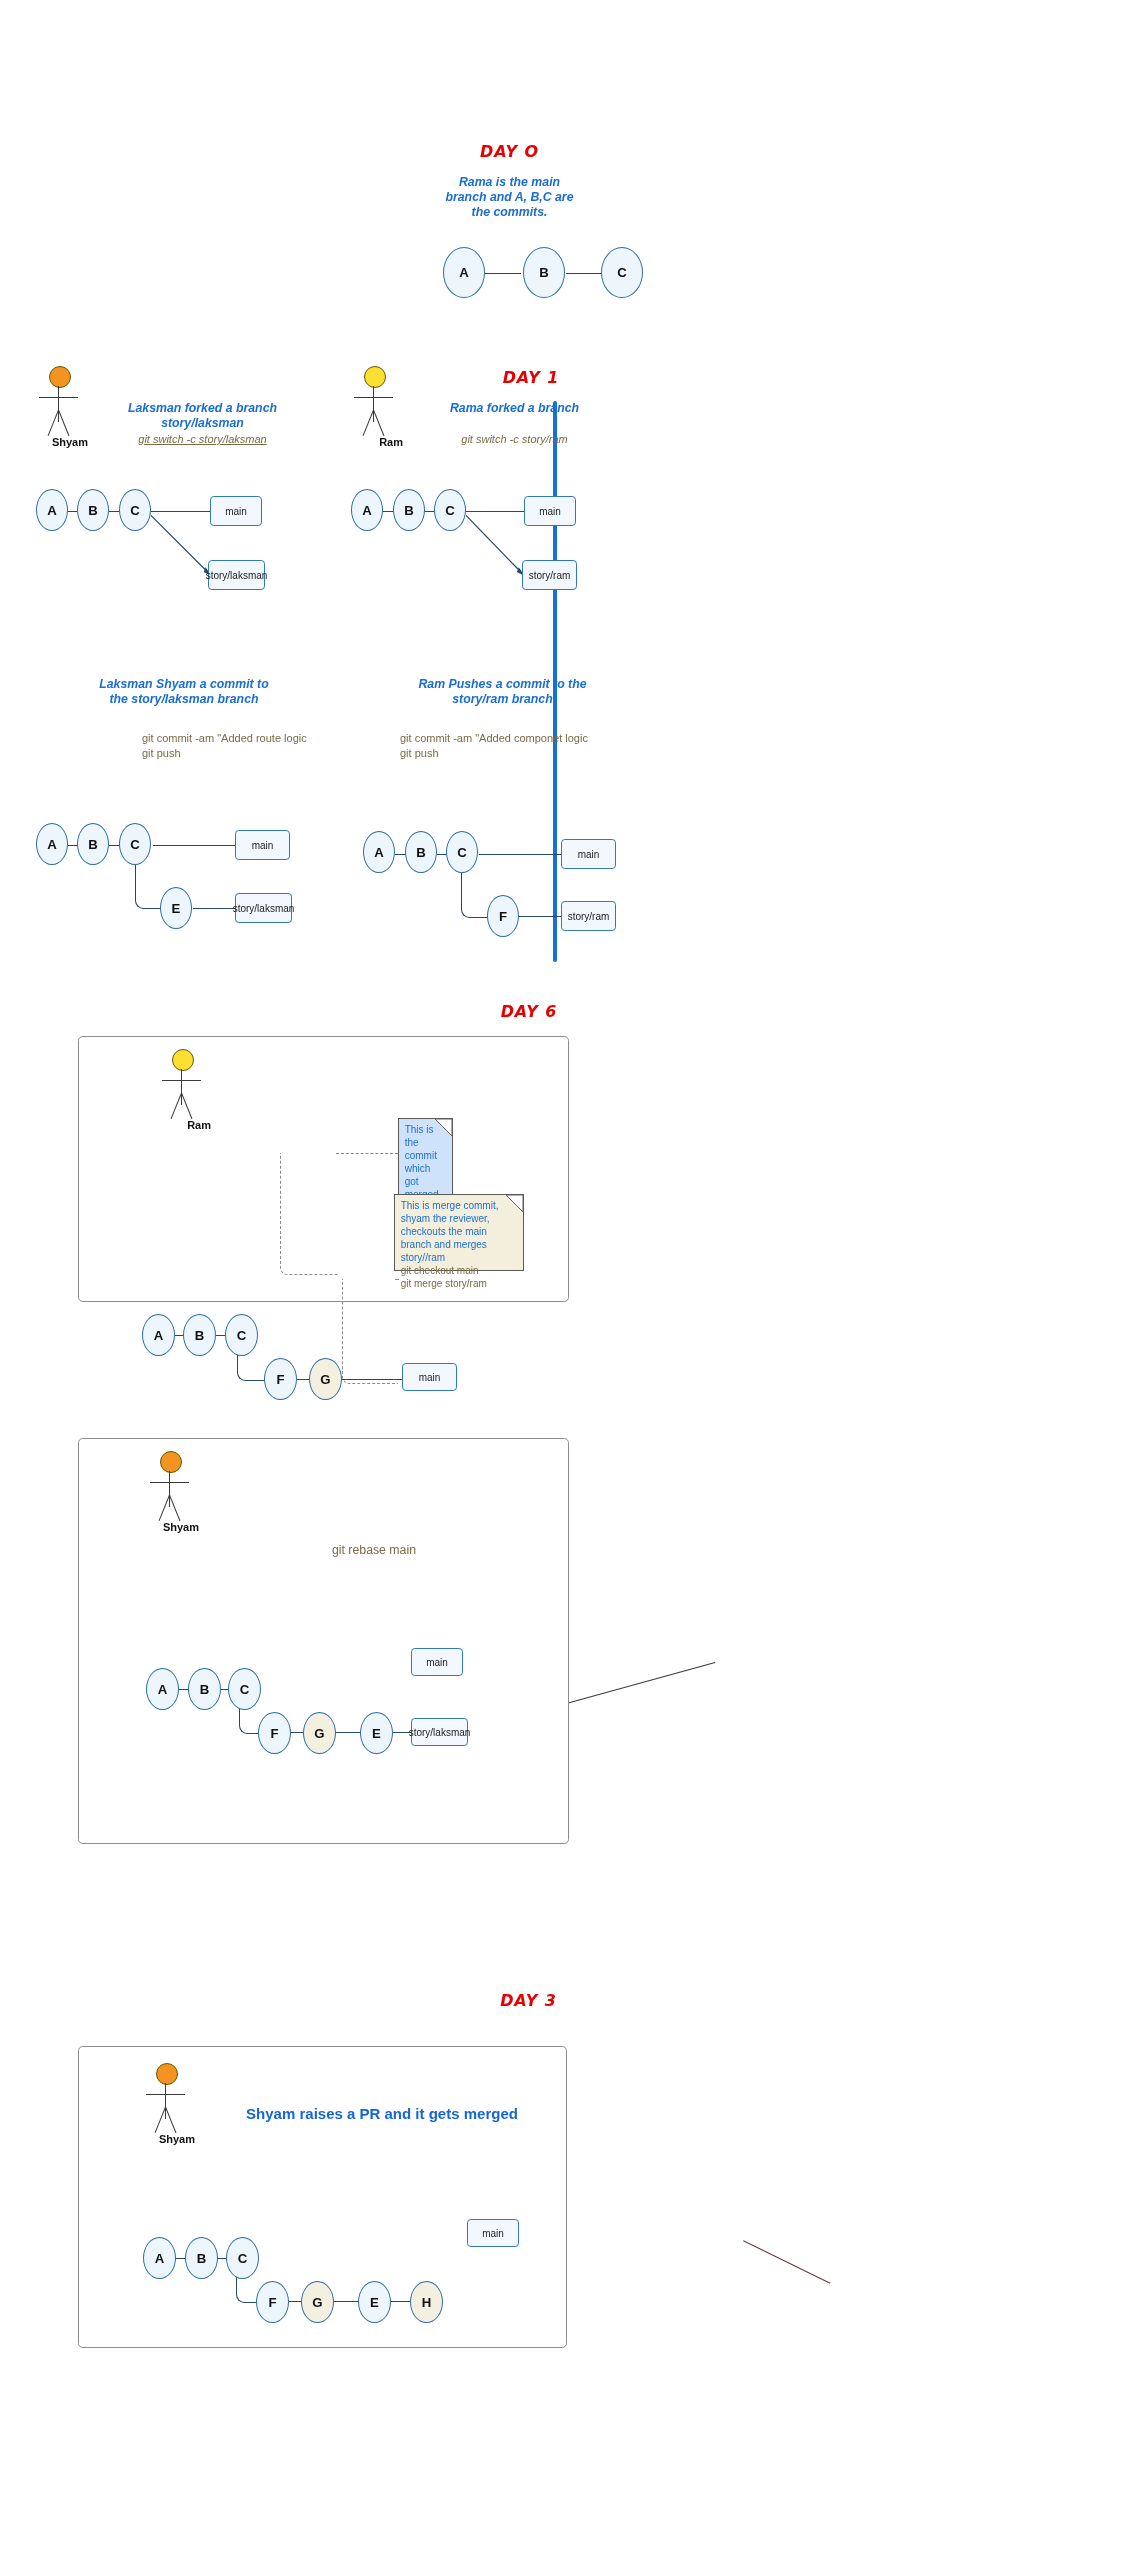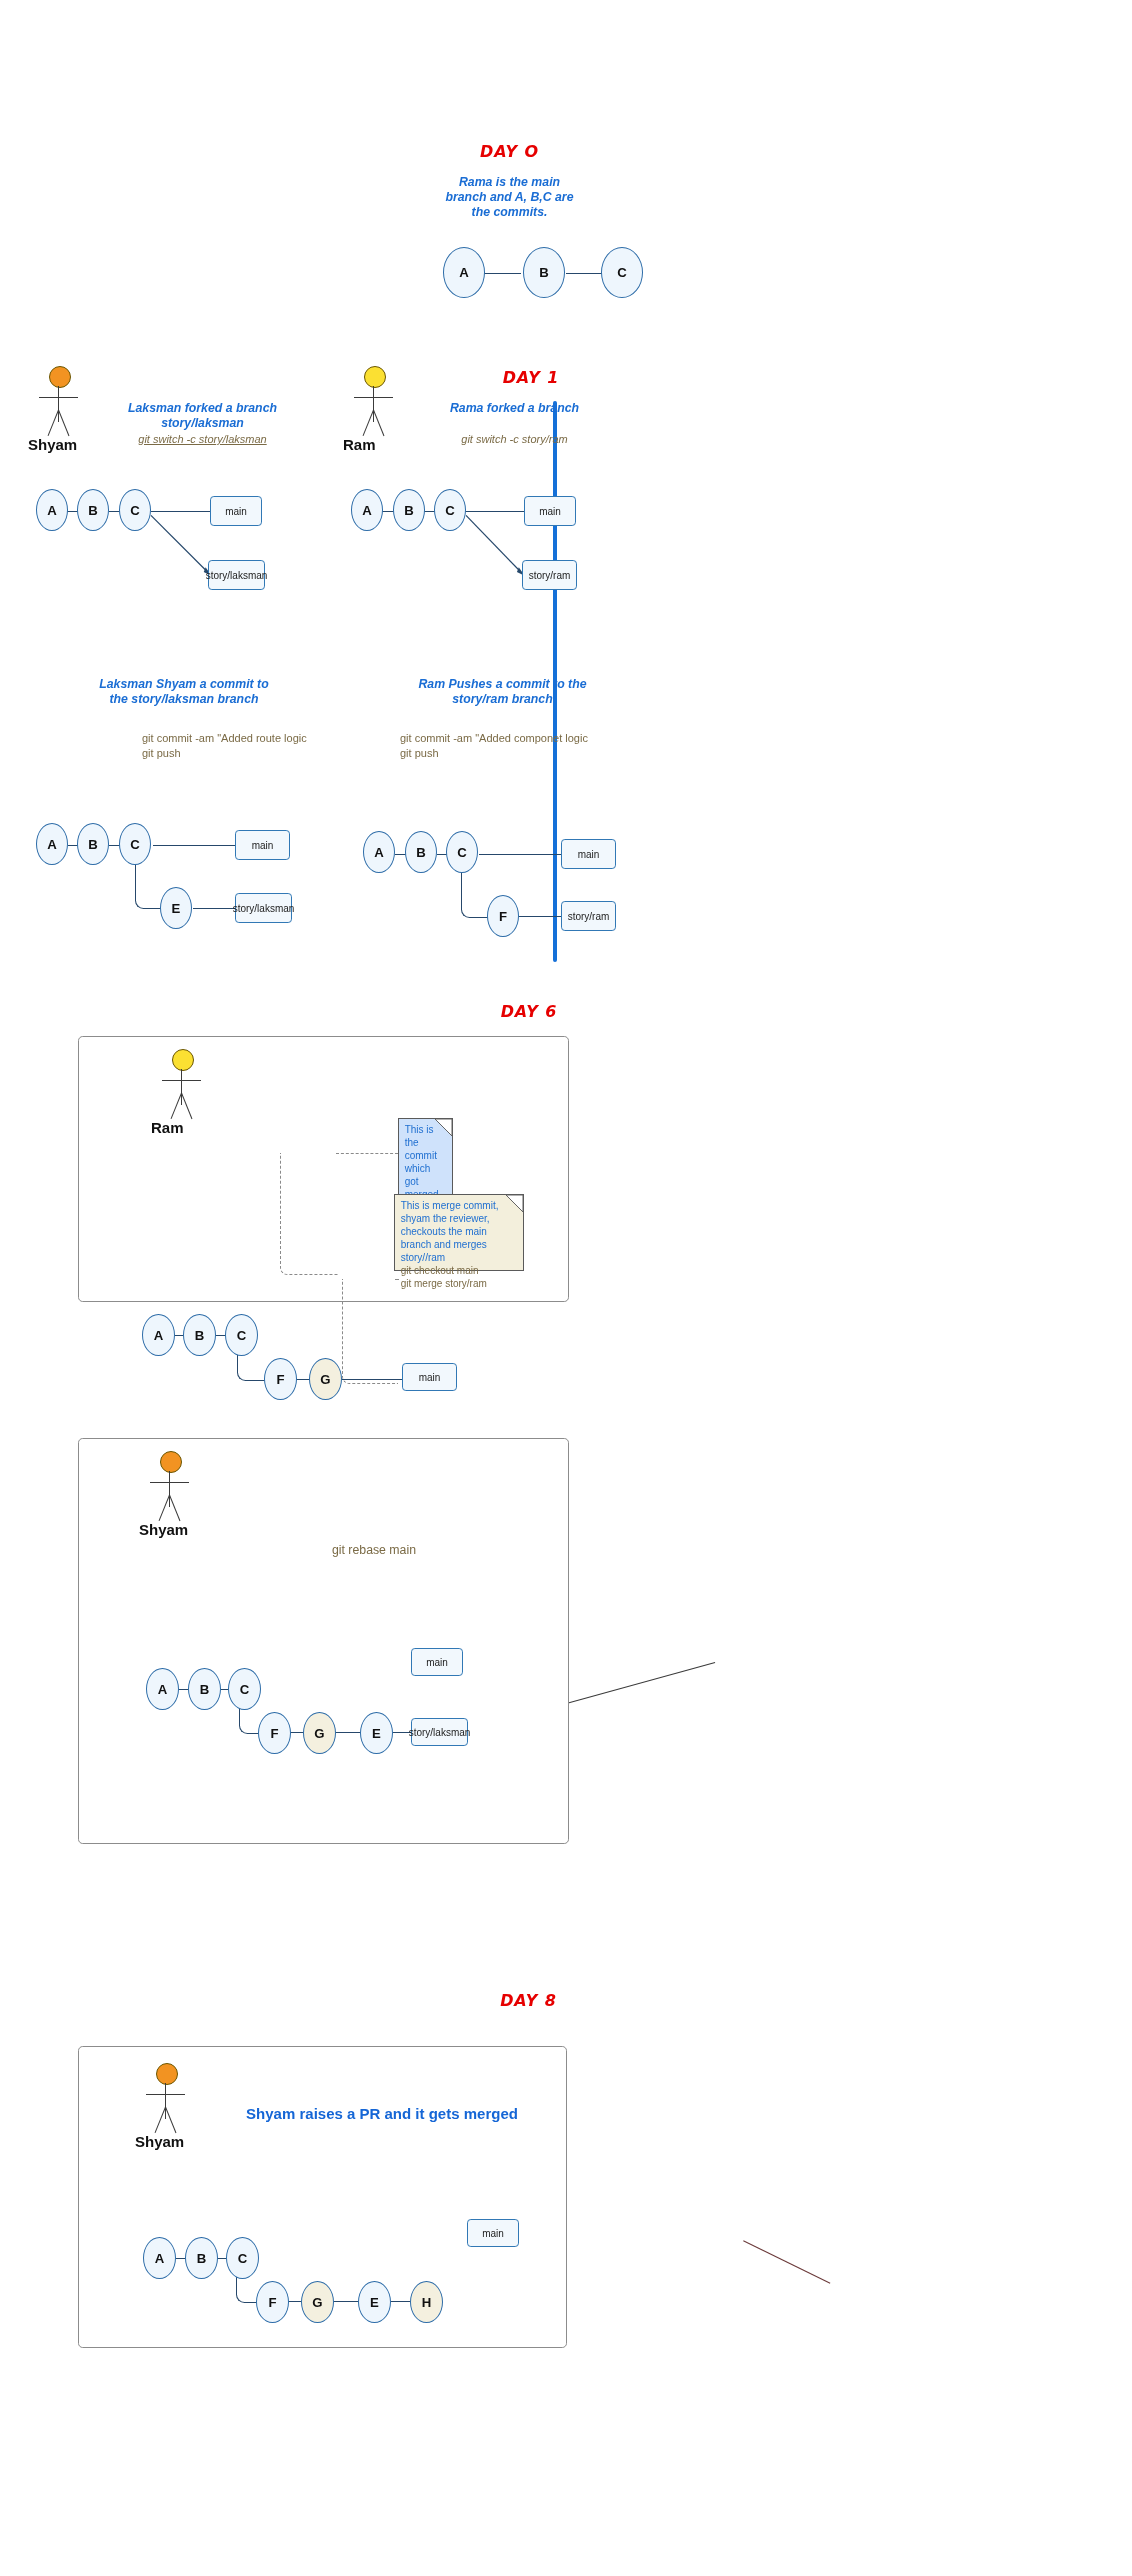--- a/index.html
+++ b/index.html
@@ -84,21 +84,21 @@
   
   .person{position:absolute;width:60px;height:79px;}
   .head{position:absolute;left:21px;top:0;width:20px;height:20px;border-radius:50%;border:0.9px solid #6b5600;}
   .head.orange{background:#f29322;}
   .head.yellow{background:#fbe032;}
   .body-l{position:absolute;left:30px;top:20px;width:1.2px;height:36px;background:#3b3b3b;}
   .arms{position:absolute;left:11.3px;top:31px;width:39px;height:1.2px;background:#3b3b3b;}
   .leg{position:absolute;top:44px;width:1.2px;height:28px;background:#3b3b3b;}
   .leg.l{left:30px;transform-origin:top center;transform:rotate(22deg);}
   .leg.r{left:30px;transform-origin:top center;transform:rotate(-22deg);}
-  .pname{position:absolute;top:70px;left:0;width:60px;text-align:left;font-size:15px;font-weight:bold;color:#111;}
+  .pname{position:absolute;top:70px;left:0;width:60px;text-align:right;font-size:11px;font-weight:bold;color:#111;}
 
   
   .panel{position:absolute;border:1.1px solid #8c8c8c;border-radius:4.7px;background:#fff;box-sizing:border-box;}
 
   
   .note{
     position:absolute;
     box-sizing:border-box;
     font-size:10px;
     line-height:1.30;
@@ -295,21 +295,21 @@
   <div class="node" style="left:146px;top:1668px;width:33px;height:42px;">A</div>
   <div class="node" style="left:188px;top:1668px;width:33px;height:42px;">B</div>
   <div class="node" style="left:228px;top:1668px;width:33px;height:42px;">C</div>
   <div class="node" style="left:258px;top:1712px;width:33px;height:42px;">F</div>
   <div class="node merge" style="left:303px;top:1712px;width:33px;height:42px;">G</div>
   <div class="node" style="left:360px;top:1712px;width:33px;height:42px;">E</div>
   <div class="blabel" style="left:411px;top:956px;width:0;height:0;border:none;"></div>
   <div class="blabel" style="left:411px;top:1648px;width:52px;height:28px;">main</div>
   <div class="blabel" style="left:411px;top:1718px;width:57px;height:28px;">story/laksman</div>
 
-  <div class="abs day-banner" style="left:472px;top:1991px;width:113px;">DAY  8</div>
+  <div class="abs day-banner" style="left:472px;top:1991px;width:113px;">DAY  3</div>
 
   <div class="panel" style="left:78px;top:2046px;width:489px;height:302px;"></div>
 
   <div class="person" style="left:135px;top:2063px;">
     <div class="head orange"></div>
     <div class="arms"></div>
     <div class="body-l"></div>
     <div class="leg l"></div>
     <div class="leg r"></div>
     <div class="pname">Shyam</div>

